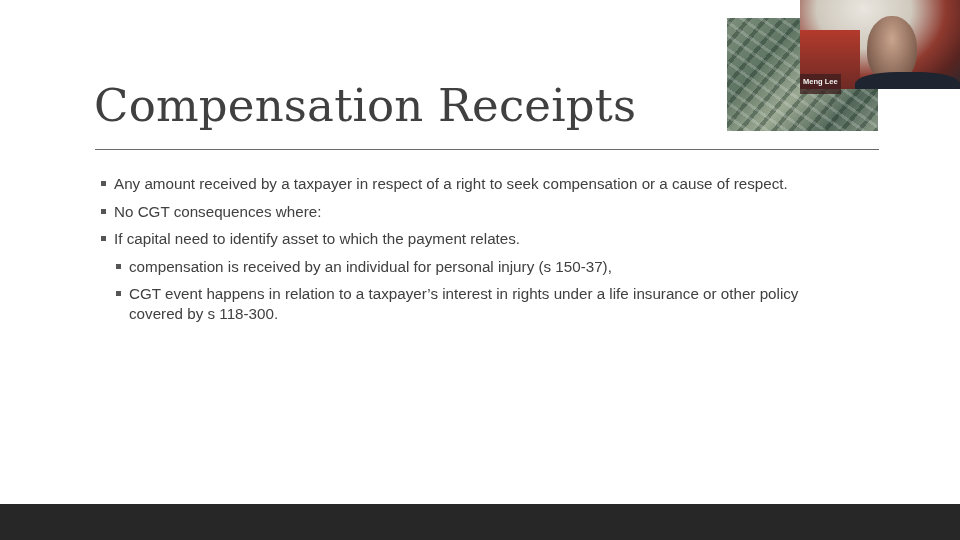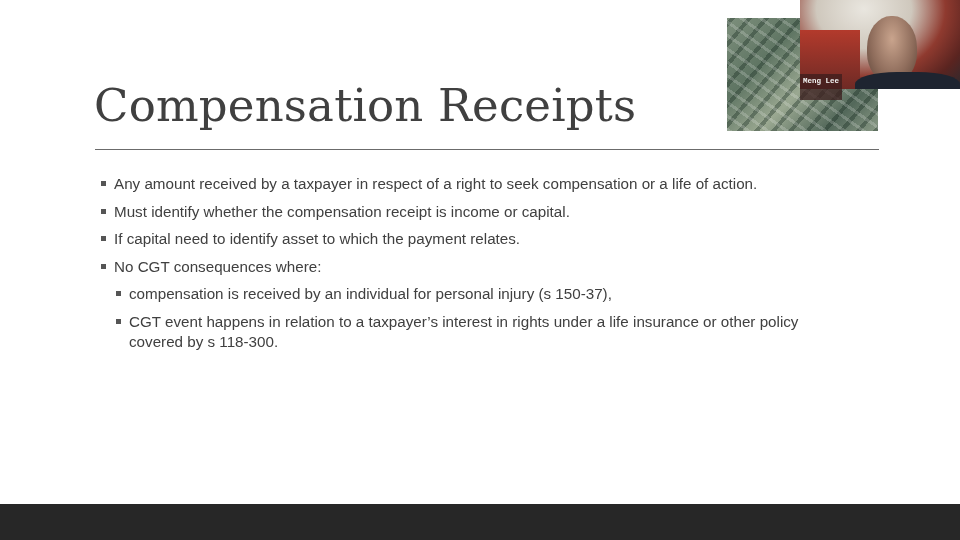--- a/index.html
+++ b/index.html
@@ -30,49 +30,45 @@
       linear-gradient(135deg, #7d8f7c 0%, #5f7563 30%, #9aa891 55%, #53685a 80%, #8a9a86 100%);
   }
   .webcam {
     position: absolute; left: 800px; top: 0; width: 160px; height: 89px; overflow: hidden;
     background: radial-gradient(ellipse at 40% 10%, #e9e6df 0%, #cfc8bd 35%, #8f3a2f 60%, #5a2420 80%, #2b2a2f 100%);
   }
   .webcam .wall { position: absolute; left: 0; top: 30px; width: 60px; height: 59px; background: linear-gradient(180deg, #b33a2c, #6e2a25); }
   .webcam .head { position: absolute; left: 67px; top: 16px; width: 50px; height: 66px; border-radius: 48% 48% 44% 44%; background: radial-gradient(ellipse at 50% 35%, #c9a48d 0%, #8e6c5b 60%, #5c4438 100%); }
   .webcam .body { position: absolute; left: 55px; top: 72px; width: 105px; height: 30px; border-radius: 40% 40% 0 0; background: #1e2430; }
   .name-tag {
-    position: absolute; left: 800px; top: 74px; height: 26px; padding: 0 3px;
+    position: absolute; left: 800px; top: 74px; height: 20px; padding: 0 3px;
     background: rgba(60,30,30,0.75); color: #f2f2f2; font-size: 7.5px; font-weight: bold;
-    line-height: 15px; white-space: nowrap; font-family: Liberation Mono, monospace;
+    line-height: 15px; white-space: nowrap;
   }
   .bottom-bar { position: absolute; left: 0; top: 504px; width: 960px; height: 36px; background: #272727; }
 </style>
 </head>
 <body>
 
 <div class="slide">
   <div class="title">Compensation Receipts</div>
   <div class="rule"></div>
 
   <ul class="bullets">
     <li class="bullet">
       <span class="sq"></span>
-      <span>Any amount received by a taxpayer in respect of a right to seek compensation or a life of action.</span>
+      <span>Any amount received by a taxpayer in respect of a right to seek compensation or a cause of respect.</span>
     </li>
     <li class="bullet">
       <span class="sq"></span>
-      <span>Must identify whether the compensation receipt is income or capital.</span>
+      <span>No CGT consequences where:</span>
     </li>
     <li class="bullet">
       <span class="sq"></span>
       <span>If capital need to identify asset to which the payment relates.</span>
-    </li>
-    <li class="bullet">
-      <span class="sq"></span>
-      <span>No CGT consequences where:</span>
     </li>
     <li class="bullet sub">
       <span class="sq"></span>
     </li>
     <li class="bullet sub">
       <span class="sq"></span>
       <span>compensation is received by an individual for personal injury (s 150-37),</span>
     </li>
     <li class="bullet sub wrap" style="width:720px;">
       <span class="sq"></span>

